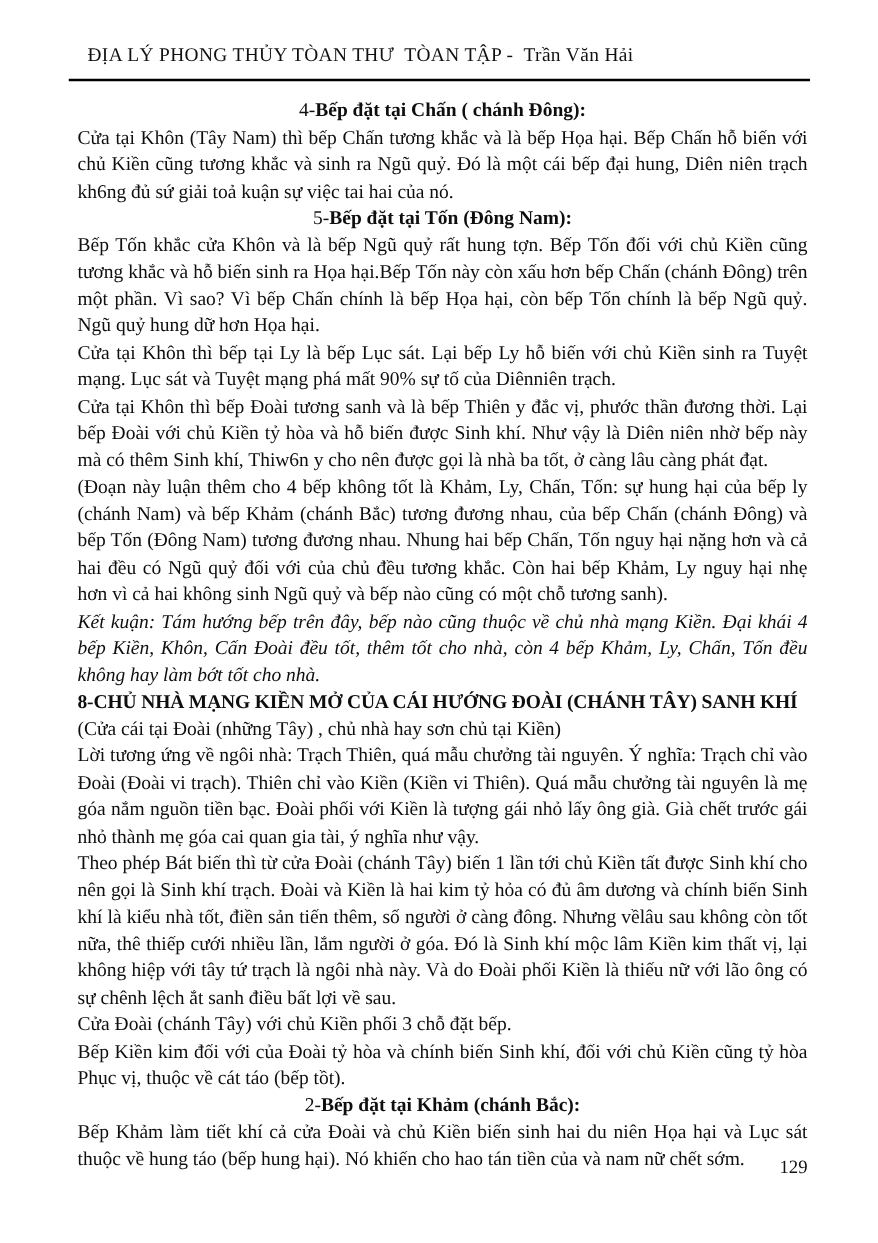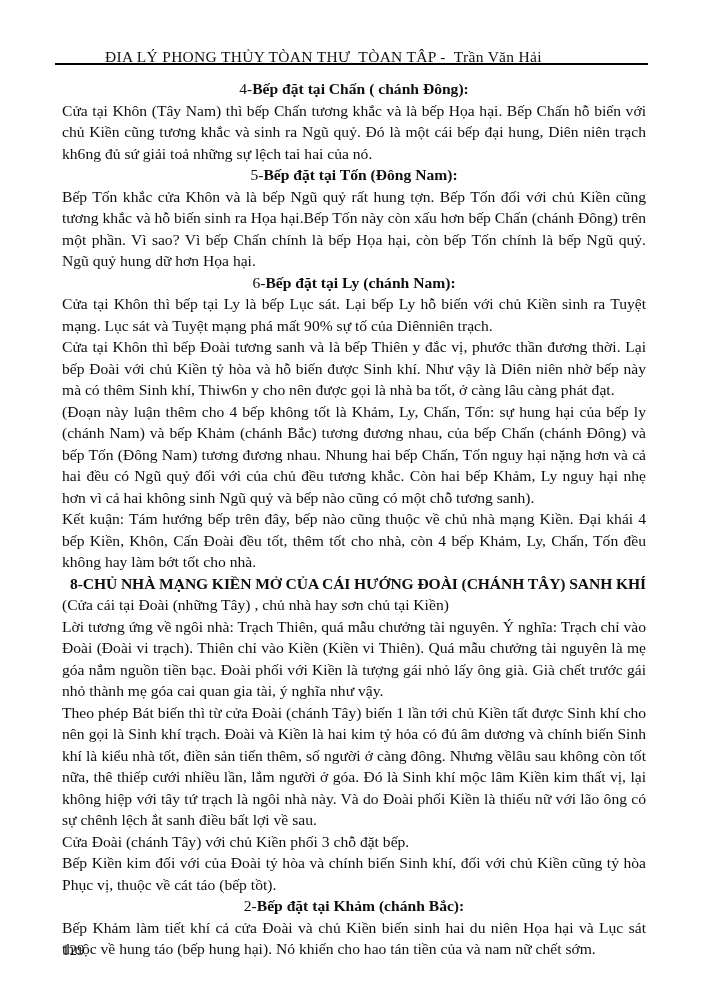--- a/index.html
+++ b/index.html
@@ -10,75 +10,72 @@
   }
   .page {
     position: relative;
     width: 702px; height: 994px;
     background: #ffffff;
     color: #121212;
     overflow: hidden;
   }
   .running-header {
     position: absolute;
-    left: 70px; top: 48px;
+    left: 70px; top: 36px;
     font-size: 15.5px;
     letter-spacing: 0.3px;
     white-space: pre;
     color: #111;
-    margin-left: 35px;
   }
   .header-rule {
     position: absolute;
     left: 55px; right: 54px; top: 63px;
     border-top: 2px solid #000;
     height: 0;
   }
   .body-text {
     position: absolute;
     left: 62px; right: 56px; top: 78px;
     font-size: 15.6px;
     line-height: 21.5px;
     text-align: justify;
     color: #0e0e0e;
   }
   .body-text p { margin: 0; }
   p.heading-line { text-align: center; }
   .hprefix { font-weight: normal; }
   .hlabel { font-weight: bold; }
-  p.chapter-heading { font-weight: bold; text-align: right; letter-spacing: -0.1px; }
-  p.italic-note { }
+  p.chapter-heading { font-weight: bold; text-align: left; letter-spacing: -0.1px; }
+  p.italic-note { font-style: italic; }
   .page-number {
     position: absolute;
     left: 62px; right: 56px; top: 926px;
-    text-align: left;
+    text-align: right;
     font-size: 15px;
     color: #111;
-    margin-top: 16px;
   }
 </style>
 </head>
 <body>
 
 <div class="page">
 
   <div class="running-header">ĐỊA LÝ PHONG THỦY TÒAN THƯ  TÒAN TẬP -  Trần Văn Hải</div>
   <div class="header-rule"></div>
 
   <div class="body-text">
 
     <p class="heading-line"><span class="hprefix">4-</span><span class="hlabel">Bếp đặt tại Chấn ( chánh Đông):</span></p>
 
-    <p>Cửa tại Khôn (Tây Nam) thì bếp Chấn tương khắc và là bếp Họa hại. Bếp Chấn hỗ biến với chủ Kiền cũng tương khắc và sinh ra Ngũ quỷ. Đó là một cái bếp đại hung, Diên niên trạch kh6ng đủ sứ giải toả những sự lệch tai hai của nó.</p>
+    <p>Cửa tại Khôn (Tây Nam) thì bếp Chấn tương khắc và là bếp Họa hại. Bếp Chấn hỗ biến với chủ Kiền cũng tương khắc và sinh ra Ngũ quỷ. Đó là một cái bếp đại hung, Diên niên trạch kh6ng đủ sứ giải toả kuận sự việc tai hai của nó.</p>
 
     <p class="heading-line"><span class="hprefix">5-</span><span class="hlabel">Bếp đặt tại Tốn (Đông Nam):</span></p>
 
     <p>Bếp Tốn khắc cửa Khôn và là bếp Ngũ quỷ rất hung tợn. Bếp Tốn đối với chủ Kiền cũng tương khắc và hỗ biến sinh ra Họa hại.Bếp Tốn này còn xấu hơn bếp Chấn (chánh Đông) trên một phần. Vì sao? Vì bếp Chấn chính là bếp Họa hại, còn bếp Tốn chính là bếp Ngũ quỷ. Ngũ quỷ hung dữ hơn Họa hại.</p>
 
-    <p class="heading-line"><span class="hprefix">6-</span><span class="hlabel">Bếp đặt tại Ly (chánh Nam):</span></p>
 
     <p>Cửa tại Khôn thì bếp tại Ly là bếp Lục sát. Lại bếp Ly hỗ biến với chủ Kiền sinh ra Tuyệt mạng. Lục sát và Tuyệt mạng phá mất 90% sự tố của Diênniên trạch.</p>
 
 
     <p>Cửa tại Khôn thì bếp Đoài tương sanh và là bếp Thiên y đắc vị, phước thần đương thời. Lại bếp Đoài với chủ Kiền tỷ hòa và hỗ biến được Sinh khí. Như vậy là Diên niên nhờ bếp này mà có thêm Sinh khí, Thiw6n y cho nên được gọi là nhà ba tốt, ở càng lâu càng phát đạt.</p>
 
     <p>(Đoạn này luận thêm cho 4 bếp không tốt là Khảm, Ly, Chấn, Tốn: sự hung hại của bếp ly (chánh Nam) và bếp Khảm (chánh Bắc) tương đương nhau, của bếp Chấn (chánh Đông) và bếp Tốn (Đông Nam) tương đương nhau. Nhung hai bếp Chấn, Tốn nguy hại nặng hơn và cả hai đều có Ngũ quỷ đối với của chủ đều tương khắc. Còn hai bếp Khảm, Ly nguy hại nhẹ hơn vì cả hai không sinh Ngũ quỷ và bếp nào cũng có một chỗ tương sanh).</p>
 
     <p class="italic-note">Kết kuận: Tám hướng bếp trên đây, bếp nào cũng thuộc về chủ nhà mạng Kiền. Đại khái 4 bếp Kiền, Khôn, Cấn Đoài đều tốt, thêm tốt cho nhà, còn 4 bếp Khảm, Ly, Chấn, Tốn đều không hay làm bớt tốt cho nhà.</p>
 

